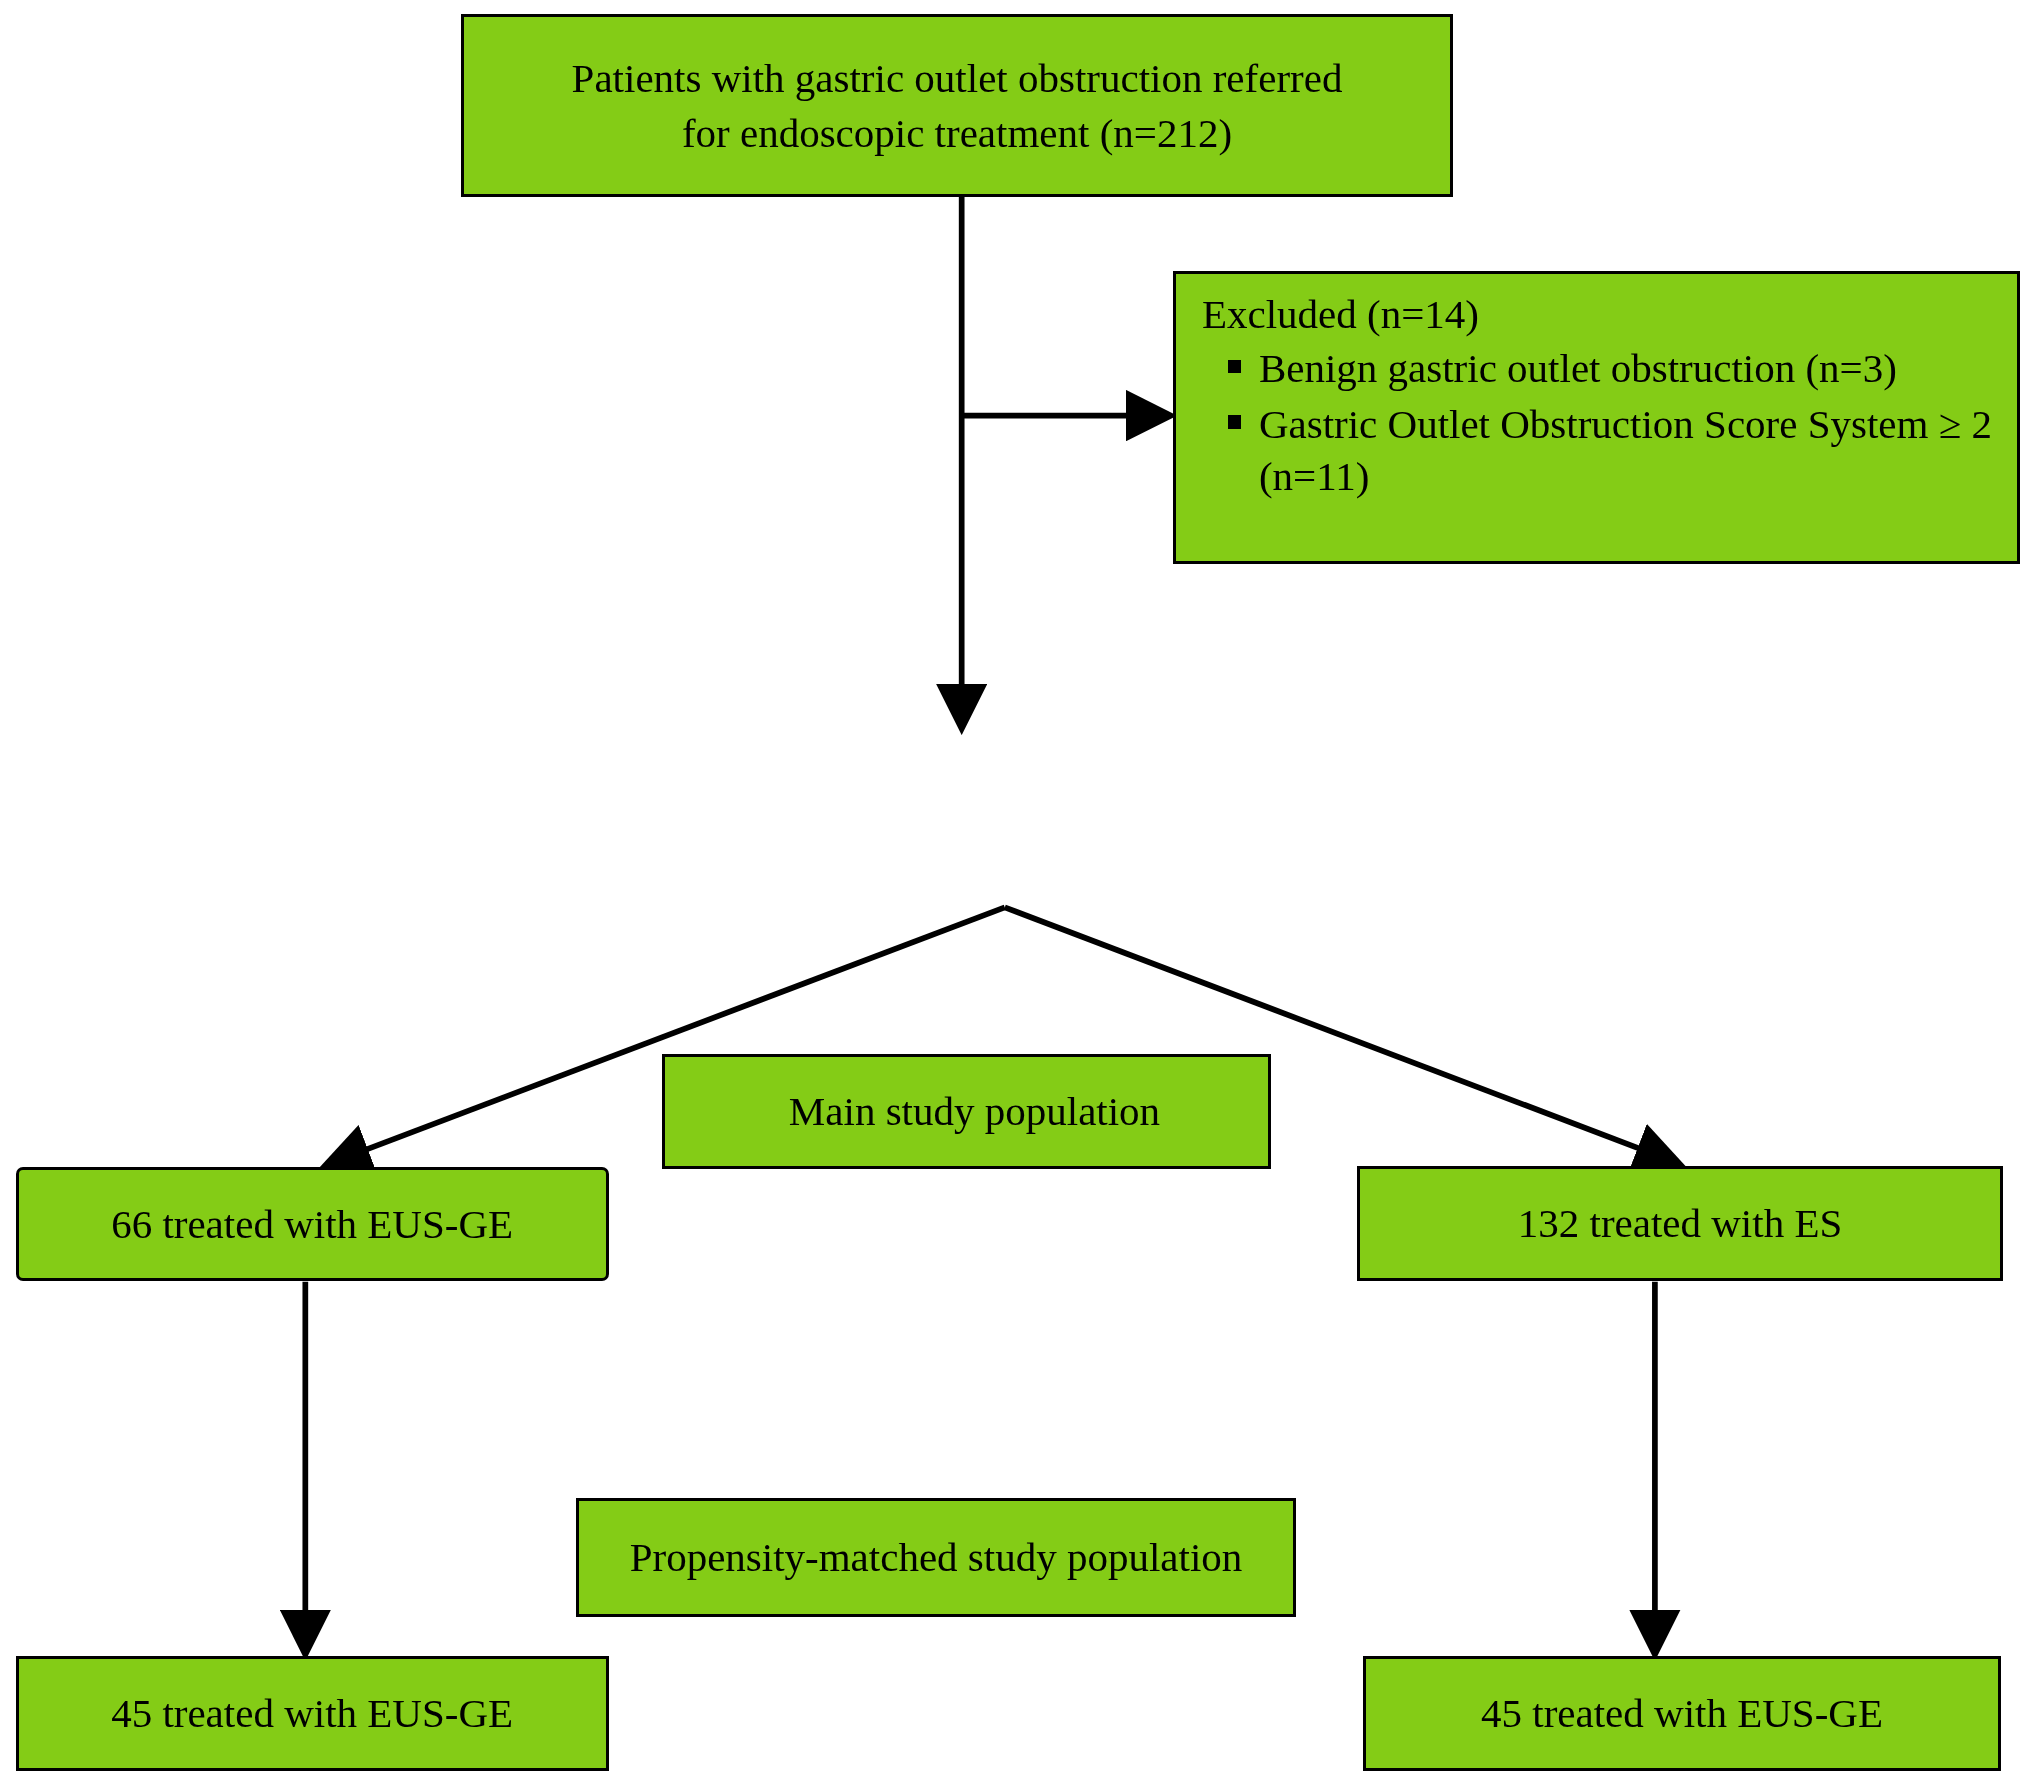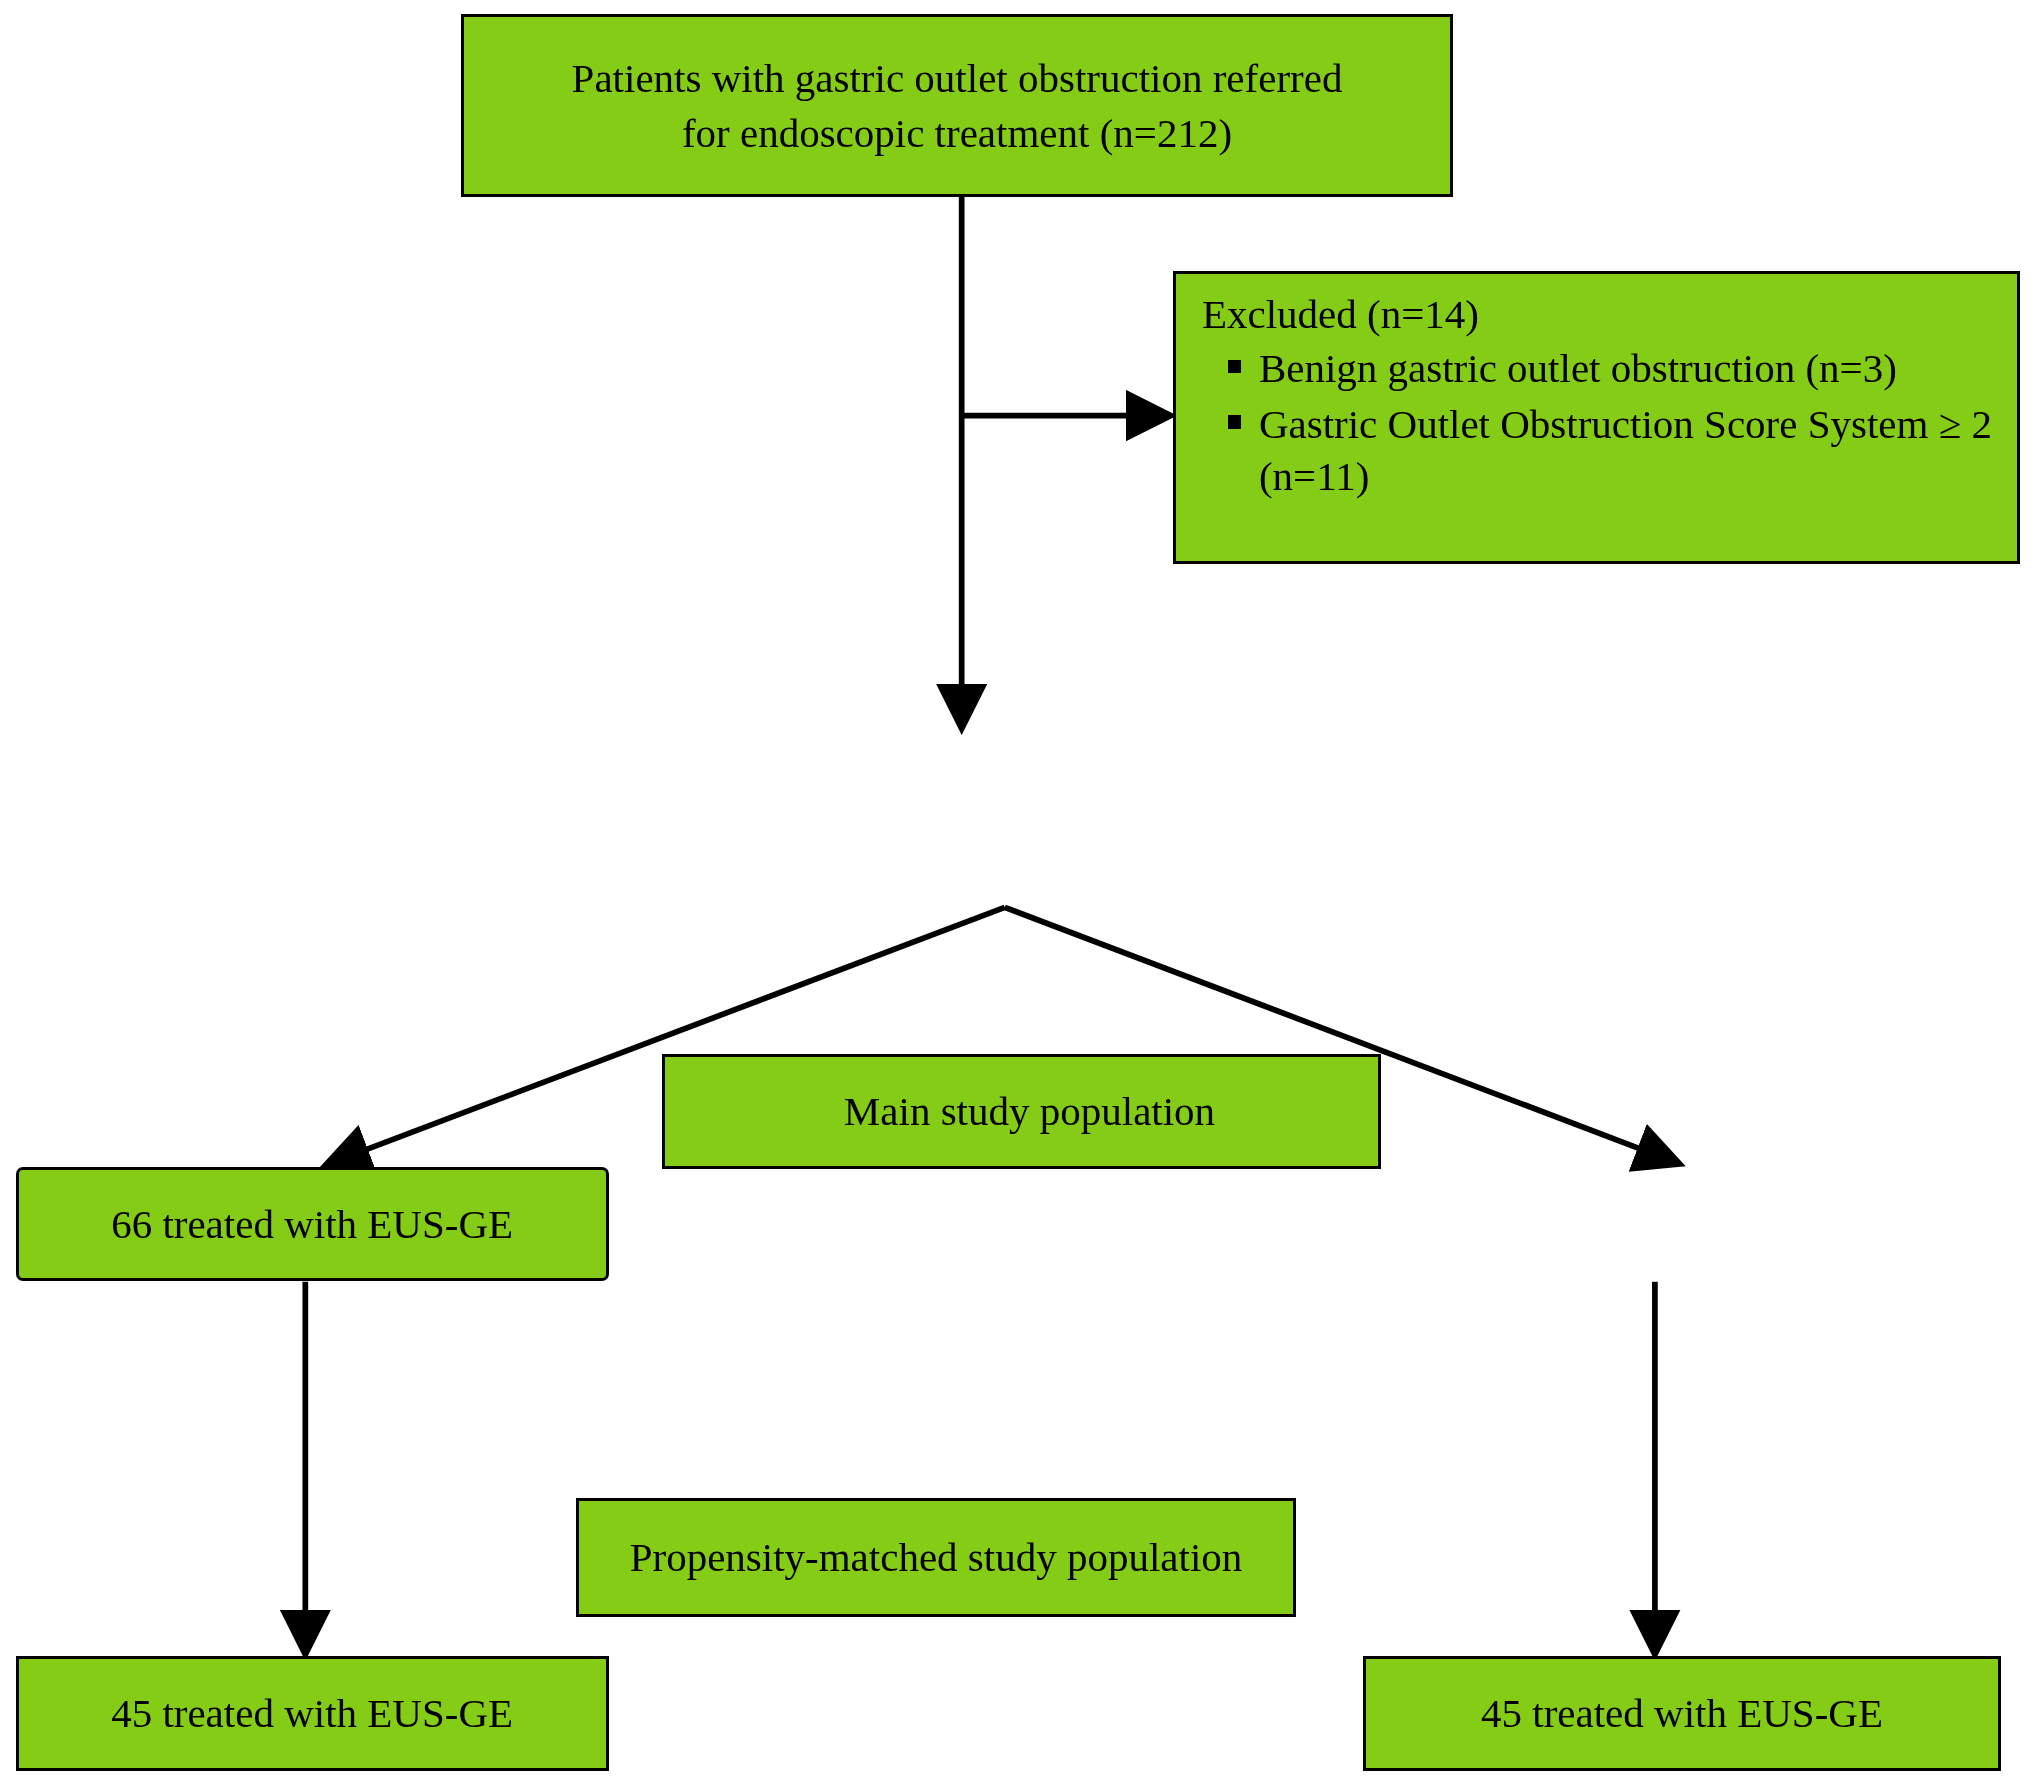--- a/index.html
+++ b/index.html
@@ -31,21 +31,21 @@
   .node .txt {
     display: block;
     padding: 0 9.3px;
     white-space: pre-line;
   }
   
   #node-referred  { left: 461px;  top: 14px;   width: 992px; height: 183px; }
   #node-excluded  { left: 1173px; top: 271px;  width: 847px; height: 293px;
                     display: block; padding: 17.7px 15.6px 0 18.7px; text-align: left; }
   #node-included  { left: 600px; top: 730px; width: 762px; height: 178px; }
-  #node-main-pop  { left: 662px; top: 1054px; width: 719px; height: 115px; padding-left: 16px; }
+  #node-main-pop  { left: 662px; top: 1054px; width: 609px; height: 115px; padding-left: 16px; }
   #node-eusge-66  { left: 15.6px;   top: 1167px; width: 593px; height: 114px; border-radius: 7px; }
   #node-es-132    { left: 1357px; top: 1166px; width: 646px; height: 115px; }
   #node-prop-pop  { left: 576px; top: 1498px; width: 720px; height: 119px; }
   #node-eusge-45l { left: 15.6px;   top: 1656px; width: 593px; height: 115px; }
   #node-eusge-45r { left: 1363px; top: 1656px; width: 638px; height: 115px; }
 
   
   .excl-title {
     font-size: 41px;
     line-height: 1.1;
@@ -128,20 +128,23 @@
 
 
   <div class="node" id="node-main-pop">
     <span class="txt">Main study population</span>
   </div>
 
   <div class="node" id="node-eusge-66">
     <span class="txt">66 treated with EUS-GE</span>
   </div>
 
+  <div class="node" id="node-es-132">
+    <span class="txt">132 treated with ES</span>
+  </div>
 
   <div class="node" id="node-prop-pop">
     <span class="txt">Propensity-matched study population</span>
   </div>
 
   <div class="node" id="node-eusge-45l">
     <span class="txt">45 treated with EUS-GE</span>
   </div>
 
   <div class="node" id="node-eusge-45r">

